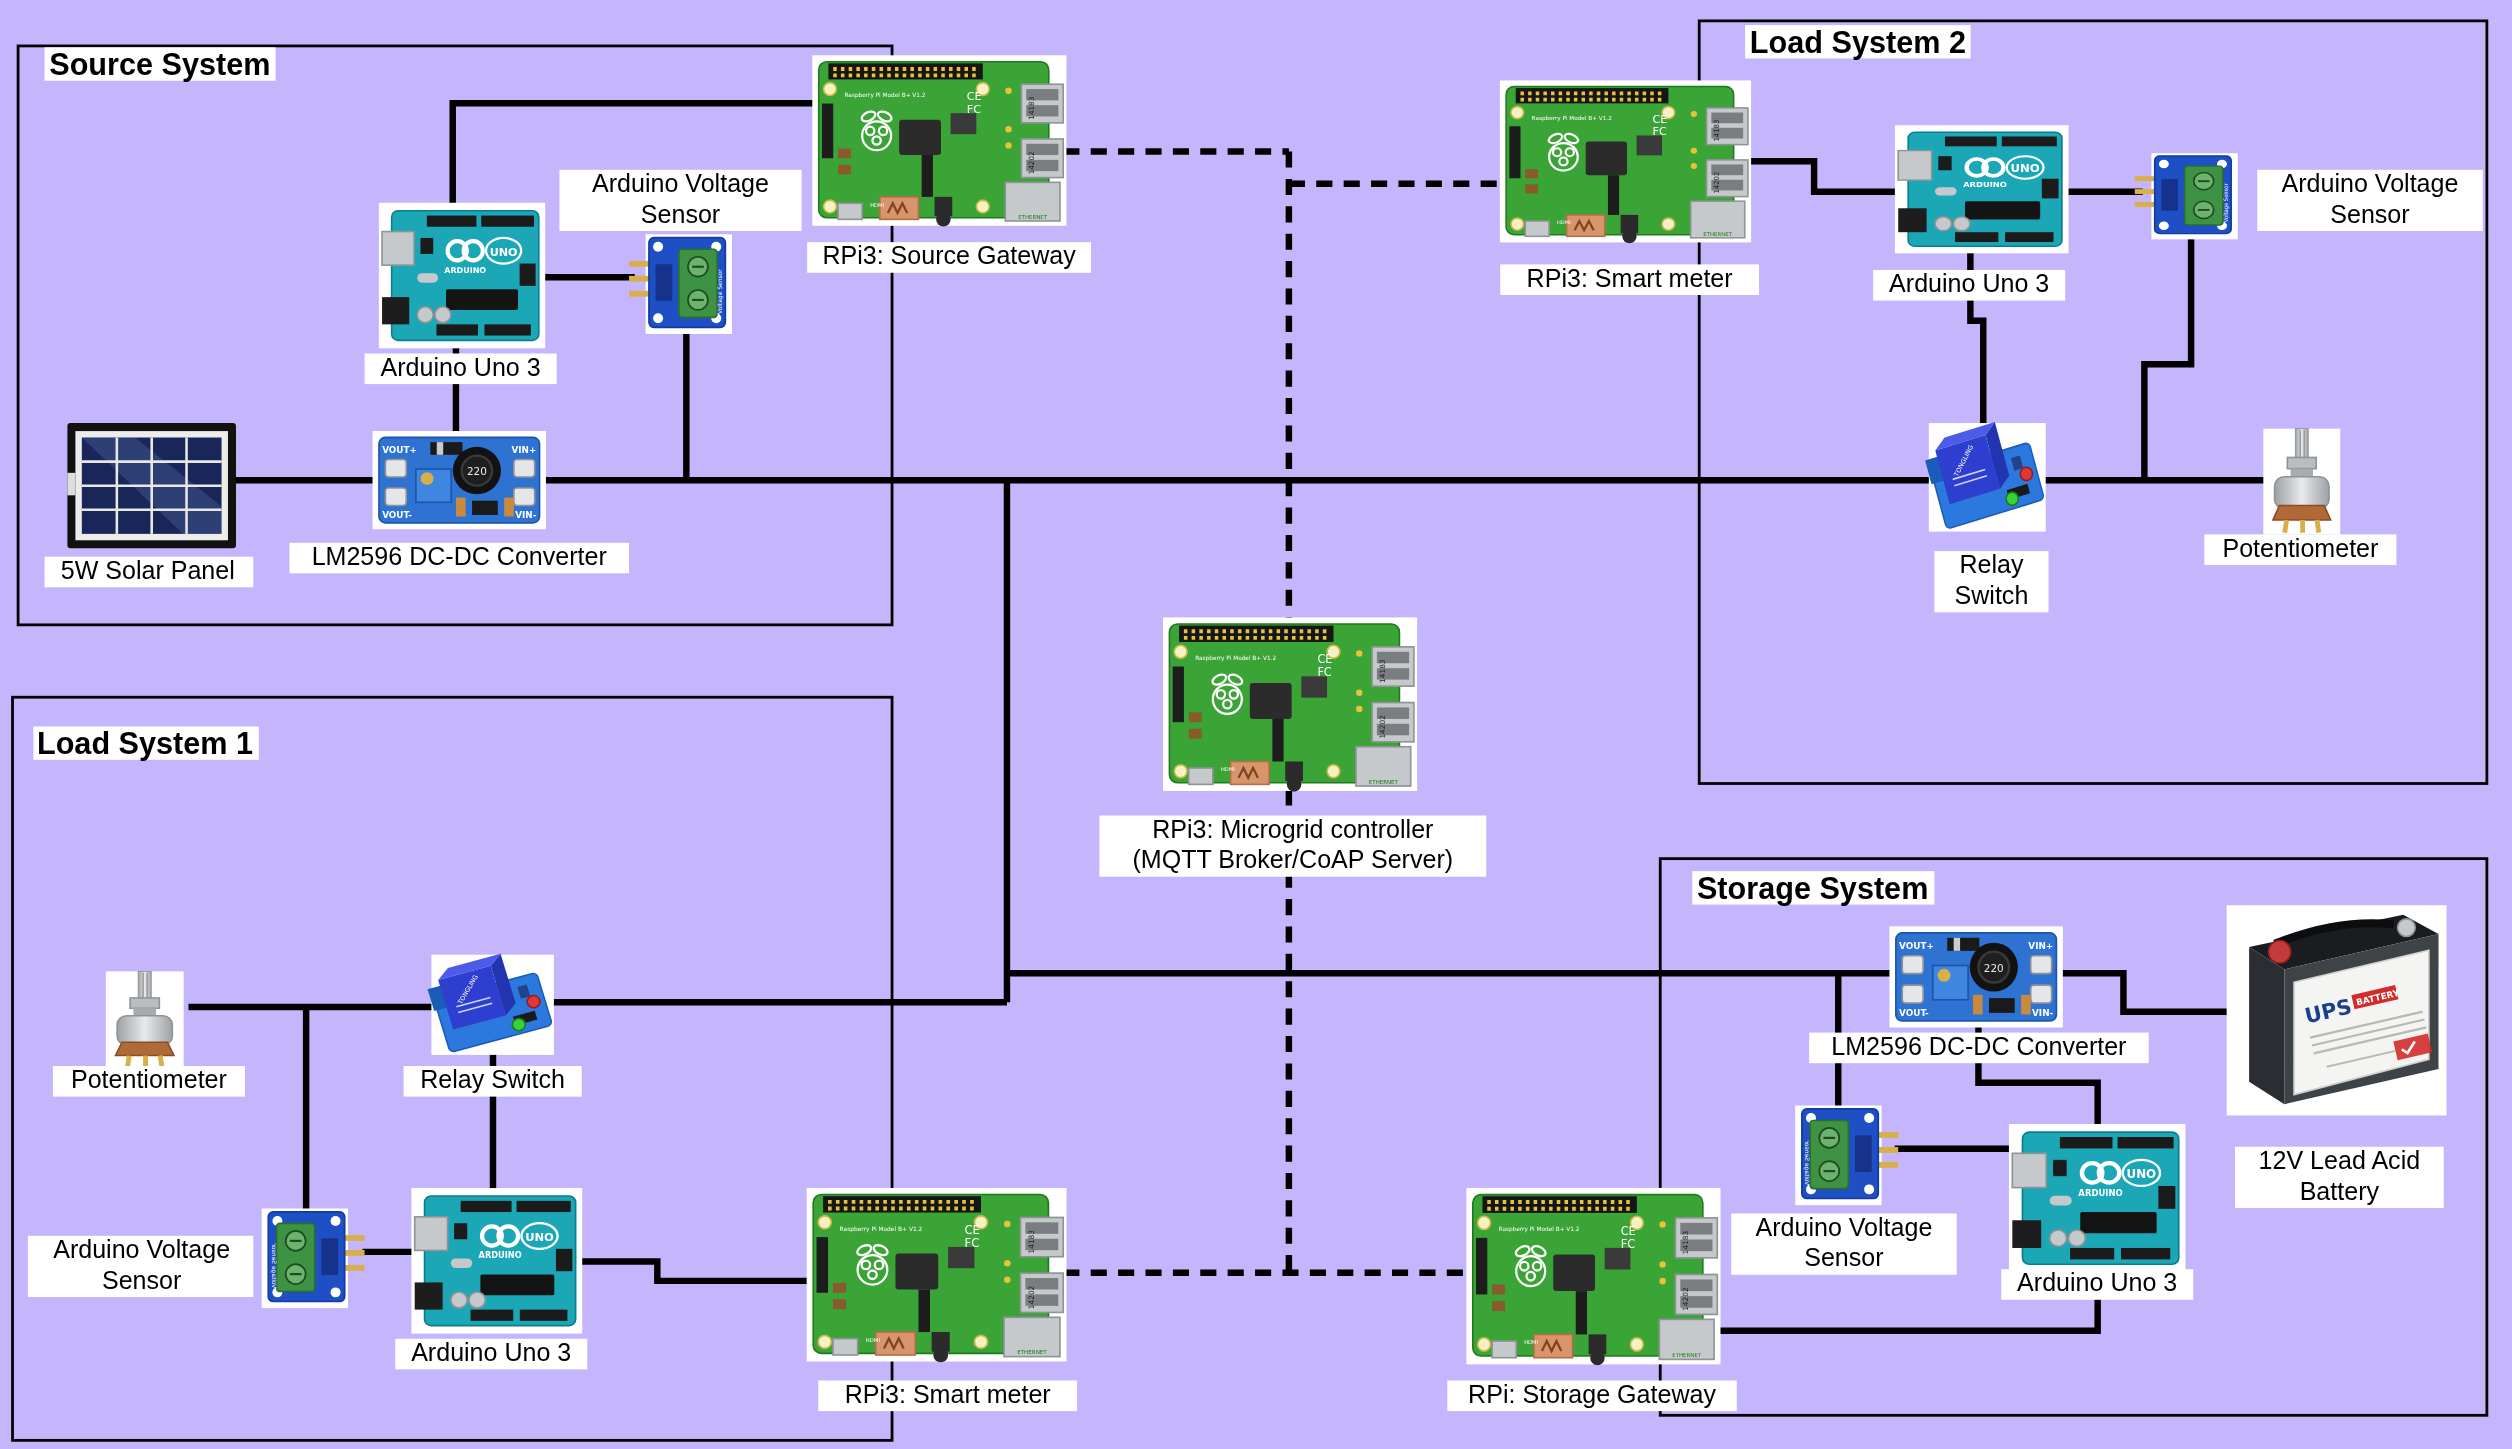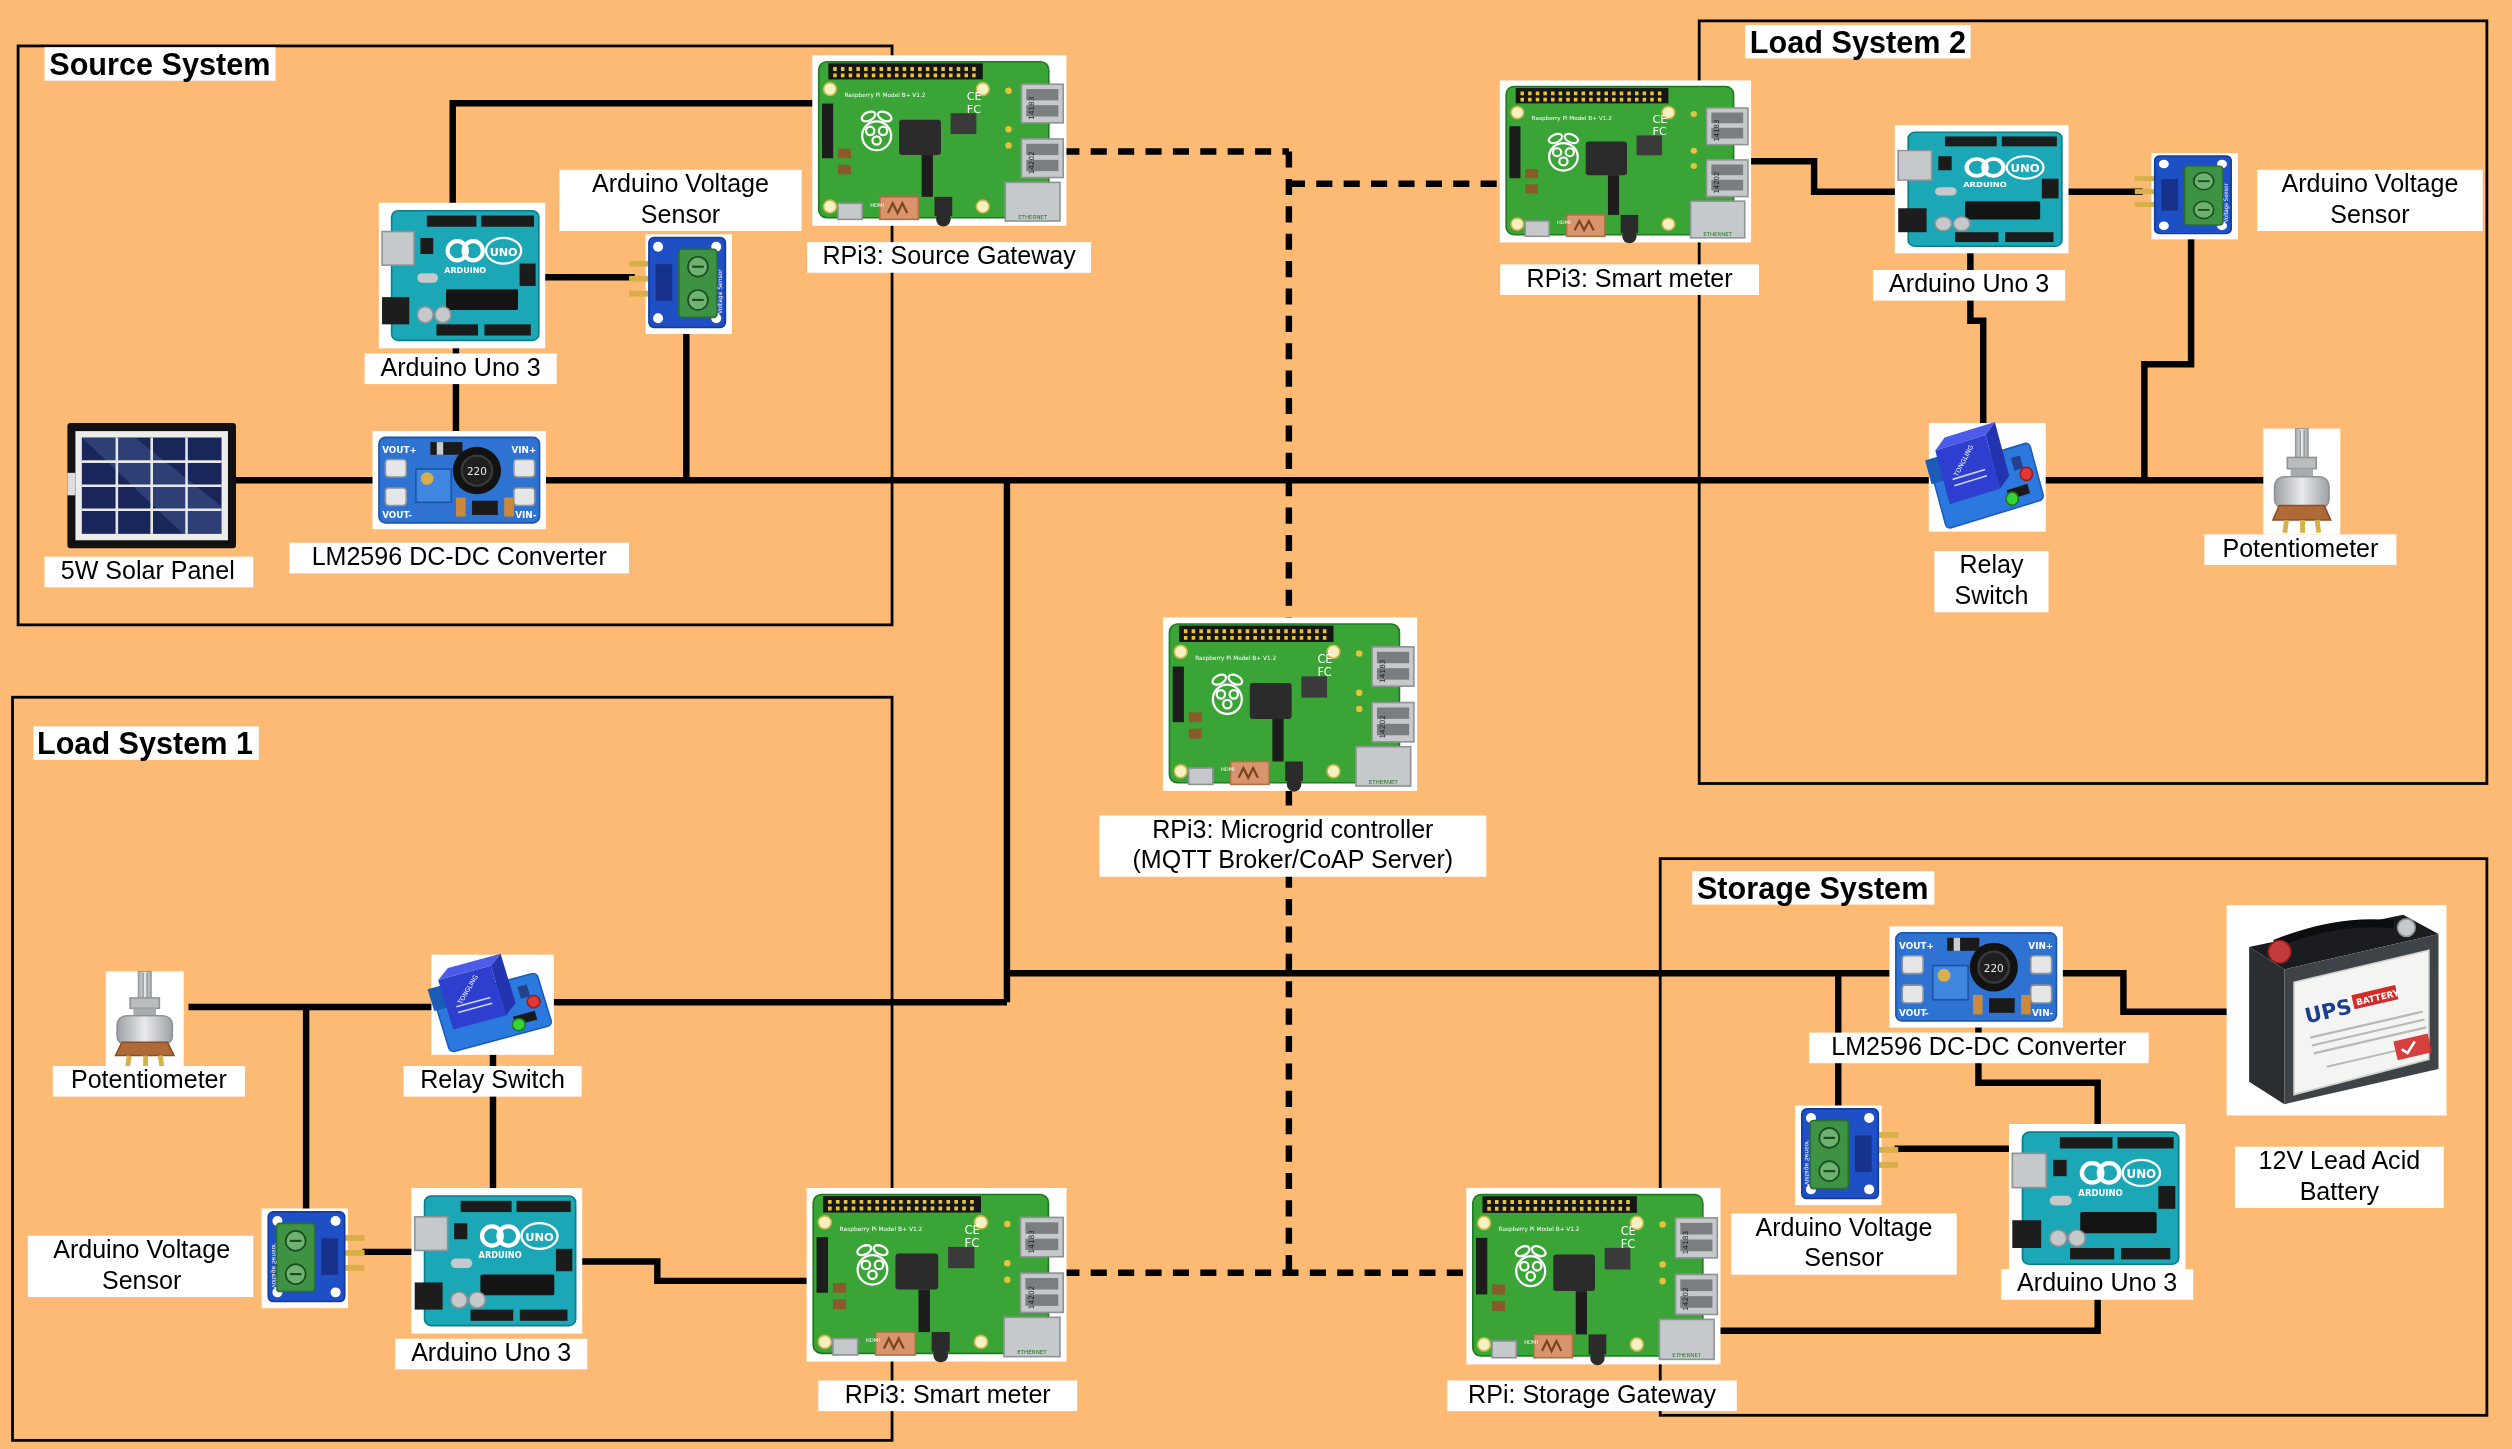--- a/index.html
+++ b/index.html
@@ -1,16 +1,16 @@
 <!DOCTYPE html>
 <html style="--wire: #000000; --teal: #1CA7B6; --teal-dark: #0B7E8C; --rpi-green: #3AA436; --rpi-dark: #1E7A1E; --pcb-blue: #1E4FC4; --pcb-blue-dark: #123C9E; --lm-blue: #2E72D2; --lm-dark: #1D54A8; --relay-pcb: #2B79DF; --relay-blue: #2E3FD0; --relay-top: #4C5CE8; --led-green: #35D435; --led-red: #E53535; --silver: #C6C9CC; --silver-dark: #8F9396; --gold: #D8B04A; --copper: #B06A38; --terminal-green: #3E9243; --solar-navy: #18265A; --battery-front: #3E4347; --battery-side: #2A2E32; --battery-top: #1A1C1F; --label-blue: #1B3F8F; --label-red: #D22B2B; --hdmi-coral: #D9946B; --hole-yellow: #F5F1C3;font-size:9.3px"><head>
 <meta charset="utf-8">
 <style>
   html,body{margin:0;padding:0;background:#fff;}
-  #stage{position:relative;width:2512px;height:1449px;overflow:hidden;background:#fdba74;}
+  #stage{position:relative;width:2512px;height:1449px;overflow:hidden;background:#c4b5fd;}
   #canvas{position:absolute;left:0;top:0;width:903px;height:521px;
           transform:scale(2.7833);transform-origin:0 0;
           font-family:"Liberation Sans",sans-serif;color:#000;}
   .sysbox{position:absolute;border:1.7px solid #000;background:transparent;z-index:0;}
   #wires{position:absolute;left:0;top:0;width:903px;height:521px;z-index:1;pointer-events:none;}
   .comp{position:absolute;z-index:2;overflow:visible;}
   .mirror{transform:scaleX(-1);}
   .lbl{position:absolute;z-index:3;text-align:center;font-size:9px;line-height:1.22;
        background:#fff;white-space:normal;}
   .systitle{position:absolute;z-index:3;font-size:11px;font-weight:bold;background:#fff;padding:0 1.7px;}

